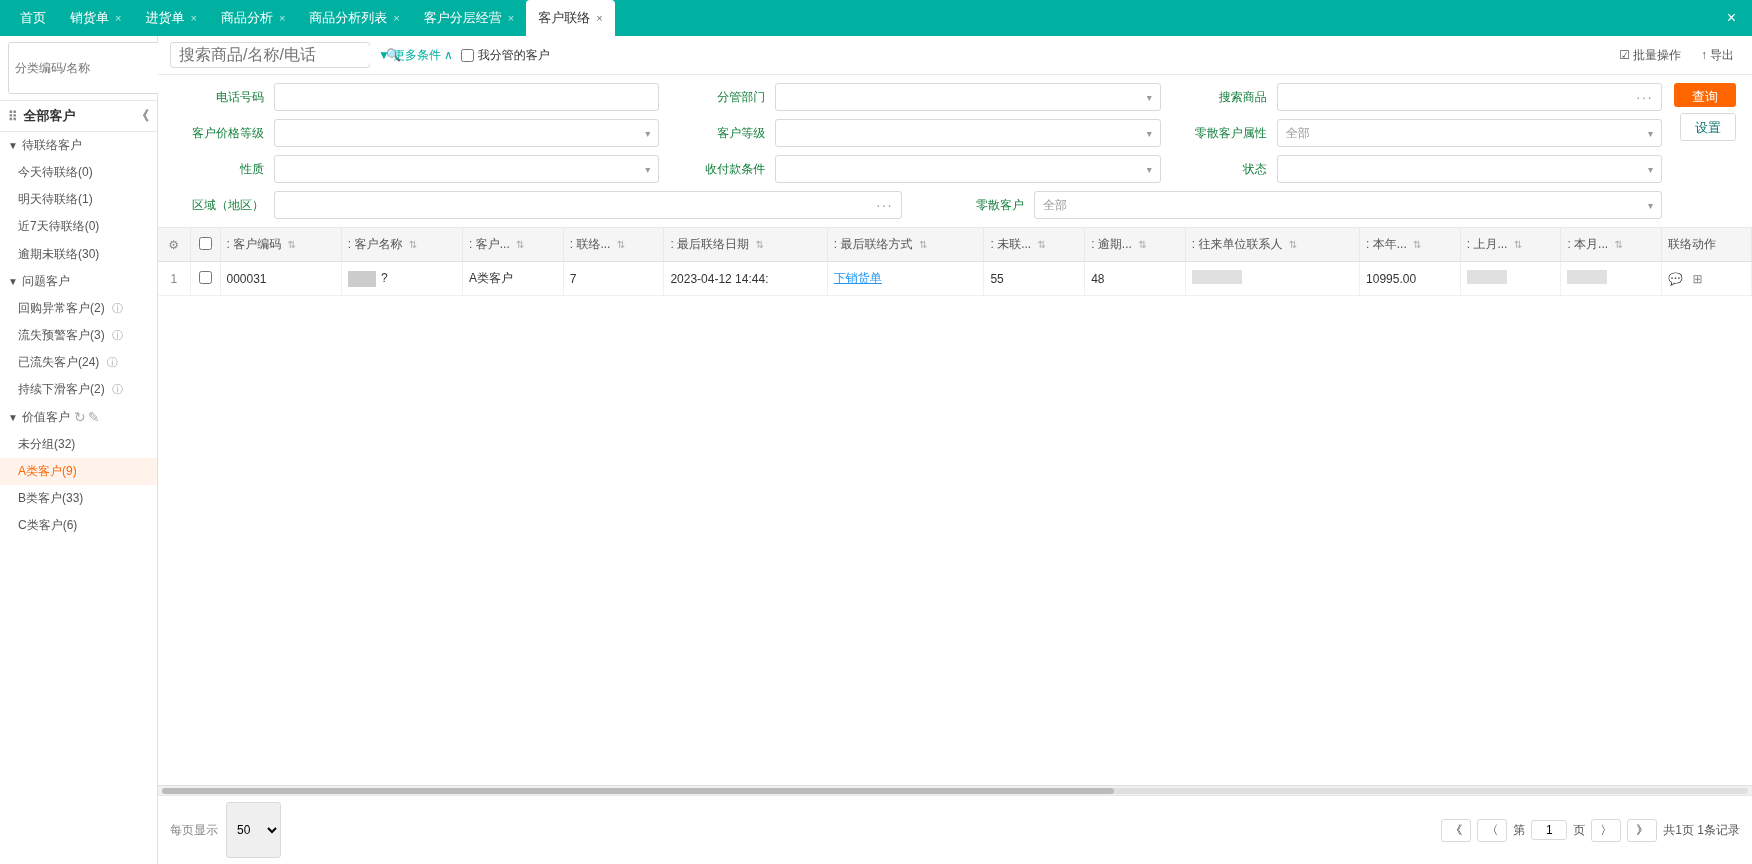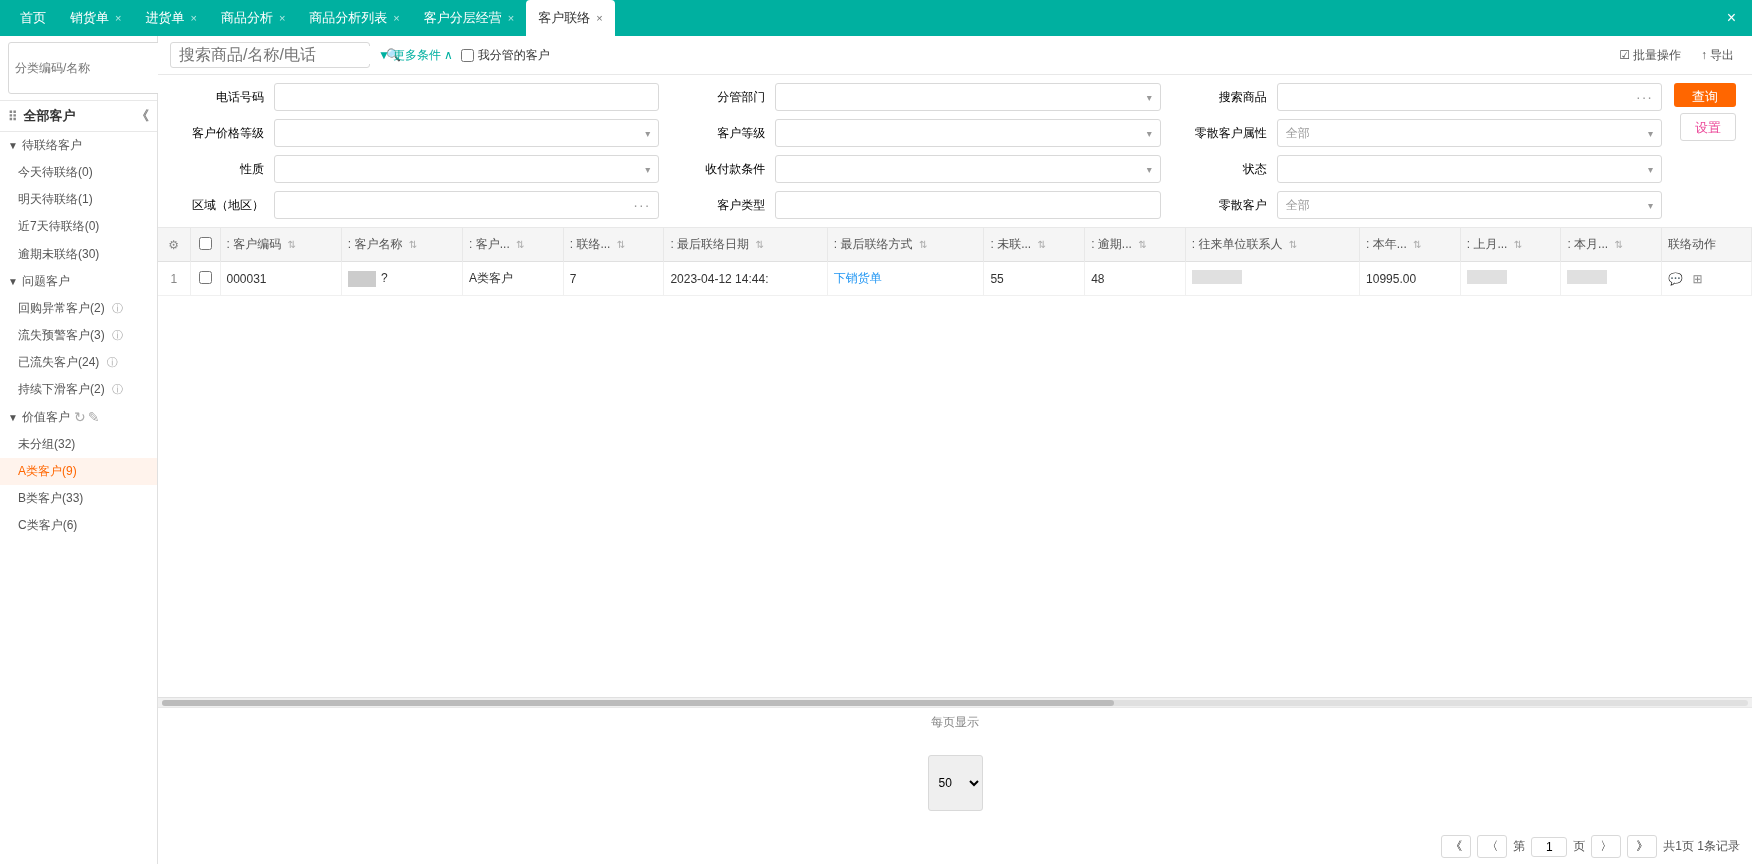--- a/index.html
+++ b/index.html
@@ -200,21 +200,21 @@
     .filter-field {
       display: flex;
       align-items: center;
       flex: 1;
       min-width: 0;
     }
     .filter-label {
       width: 100px;
       text-align: right;
       padding-right: 10px;
-      color: #000000;
+      color: #15803d;
       font-size: 12px;
       flex-shrink: 0;
     }
     .filter-input {
       flex: 1;
       border: 1px solid #d9d9d9;
       border-radius: 3px;
       padding: 4px 8px;
       font-size: 12px;
       outline: none;
@@ -244,21 +244,21 @@
       color: #fff;
       border: none;
       border-radius: 3px;
       padding: 5px 18px;
       font-size: 13px;
       cursor: pointer;
       height: 24px;
     }
     .btn-settings {
       background: #fff;
-      color: #ec4899;
+      color: #0f766e;
       border: 1px solid #d9d9d9;
       border-radius: 3px;
       padding: 5px 14px;
       font-size: 13px;
       cursor: pointer;
       height: 28px;
       margin-top: 6px;
     }
     .query-btn-group {
       display: flex;
@@ -300,33 +300,32 @@
     }
     tbody tr {
       border-bottom: 1px solid #f0f0f0;
     }
     tbody td {
       padding: 8px 6px;
       color: #333;
       border-right: 1px solid #f0f0f0;
       white-space: nowrap;
     }
-    .link-text { color: #2196F3; cursor: pointer; }
+    .link-text { color: #2196F3; cursor: pointer; text-decoration: underline; }
 
     
     .bottom-bar {
       display: flex;
       align-items: center;
       padding: 6px 12px;
       background: #fff;
       border-top: 1px solid #e8e8e8;
       font-size: 12px;
       color: #555;
-      gap: 24px;
-      flex-direction: column;
+      gap: 8px;
     }
     .page-size-label { color: #888; }
     .page-size-select {
       border: 1px solid #d9d9d9;
       border-radius: 3px;
       padding: 19px 6px;
       font-size: 12px;
     }
     .page-nav { margin-left: auto; display: flex; align-items: center; gap: 6px; }
     .page-btn {
@@ -588,24 +587,20 @@
 
           <div class="adv-filter-row">
             <div class="filter-field">
               <span class="filter-label">区域（地区）</span>
               <div class="filter-select" style="height:28px;border:1px solid #d9d9d9;border-radius:3px;padding:0 8px;display:flex;align-items:center;">
                 <span class="sel-text"></span>
                 <span class="sel-dots">···</span>
               </div>
             </div>
             <div class="filter-divider"></div>
-            <div class="filter-field">
-              <span class="filter-label">客户类型</span>
-              <input class="filter-input" type="text" value="" style="flex: 1 1 0%;">
-            </div>
             <div class="filter-divider"></div>
             <div class="filter-field">
               <span class="filter-label">零散客户</span>
               <div class="filter-select" style="height:28px;border:1px solid #d9d9d9;border-radius:3px;padding:0 8px;display:flex;align-items:center;">
                 <span class="sel-text">全部</span>
                 <span class="sel-arrow">▾</span>
               </div>
             </div>
           </div>
         </div>

